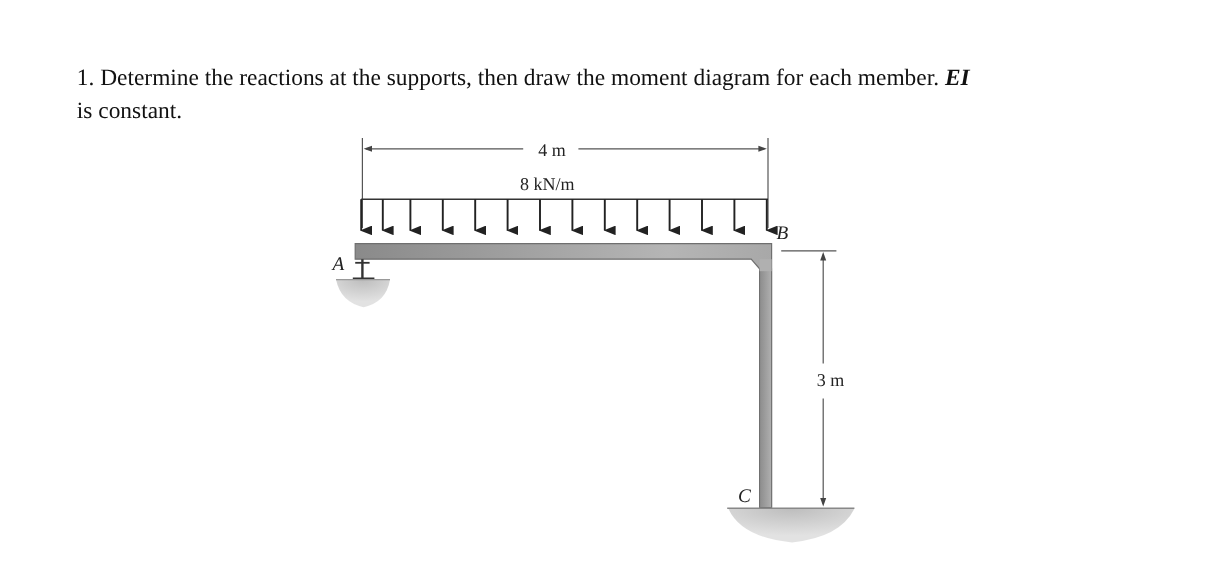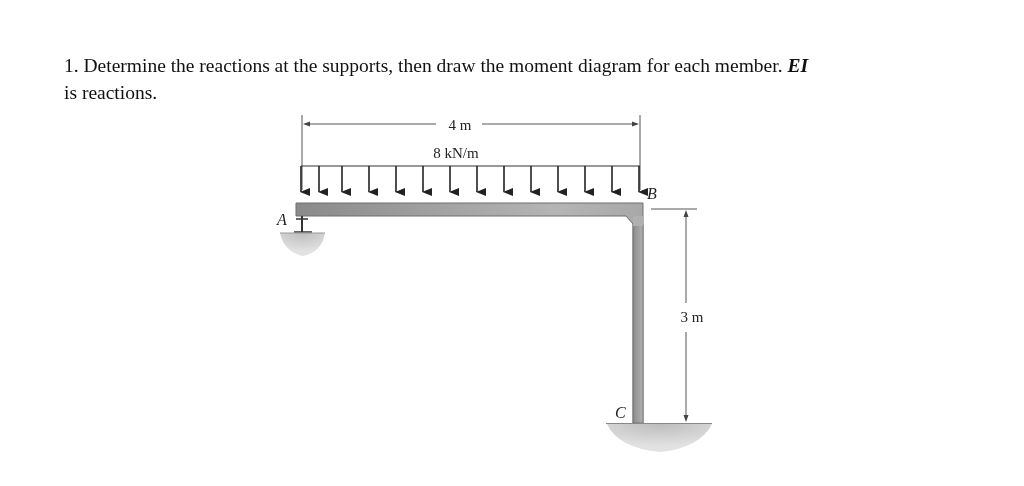--- a/index.html
+++ b/index.html
@@ -9,21 +9,21 @@
   svg.fig { position: absolute; left: 0; top: 0; }
   .lbl { font-family: "Liberation Serif", "DejaVu Serif", serif; fill: #222; }
 </style>
 </head>
 <body>
 
 <div class="problem">
   <span>1.</span>
   <span>Determine the reactions at the supports, then draw the moment diagram for each member.</span>
   <span class="em">EI</span><br>
-  <span>is reactions.</span>
+  <span>is constant.</span>
 </div>
 
 <svg class="fig" width="1024" height="486" viewBox="0 0 1024 486">
   <defs>
     <linearGradient id="beamGrad" x1="0" y1="0" x2="1" y2="0">
       <stop offset="0" stop-color="#8a8a8a"></stop>
       <stop offset="0.75" stop-color="#b5b5b5"></stop>
       <stop offset="1" stop-color="#a8a8a8"></stop>
     </linearGradient>
     <linearGradient id="colGrad" x1="0" y1="0" x2="1" y2="0">

